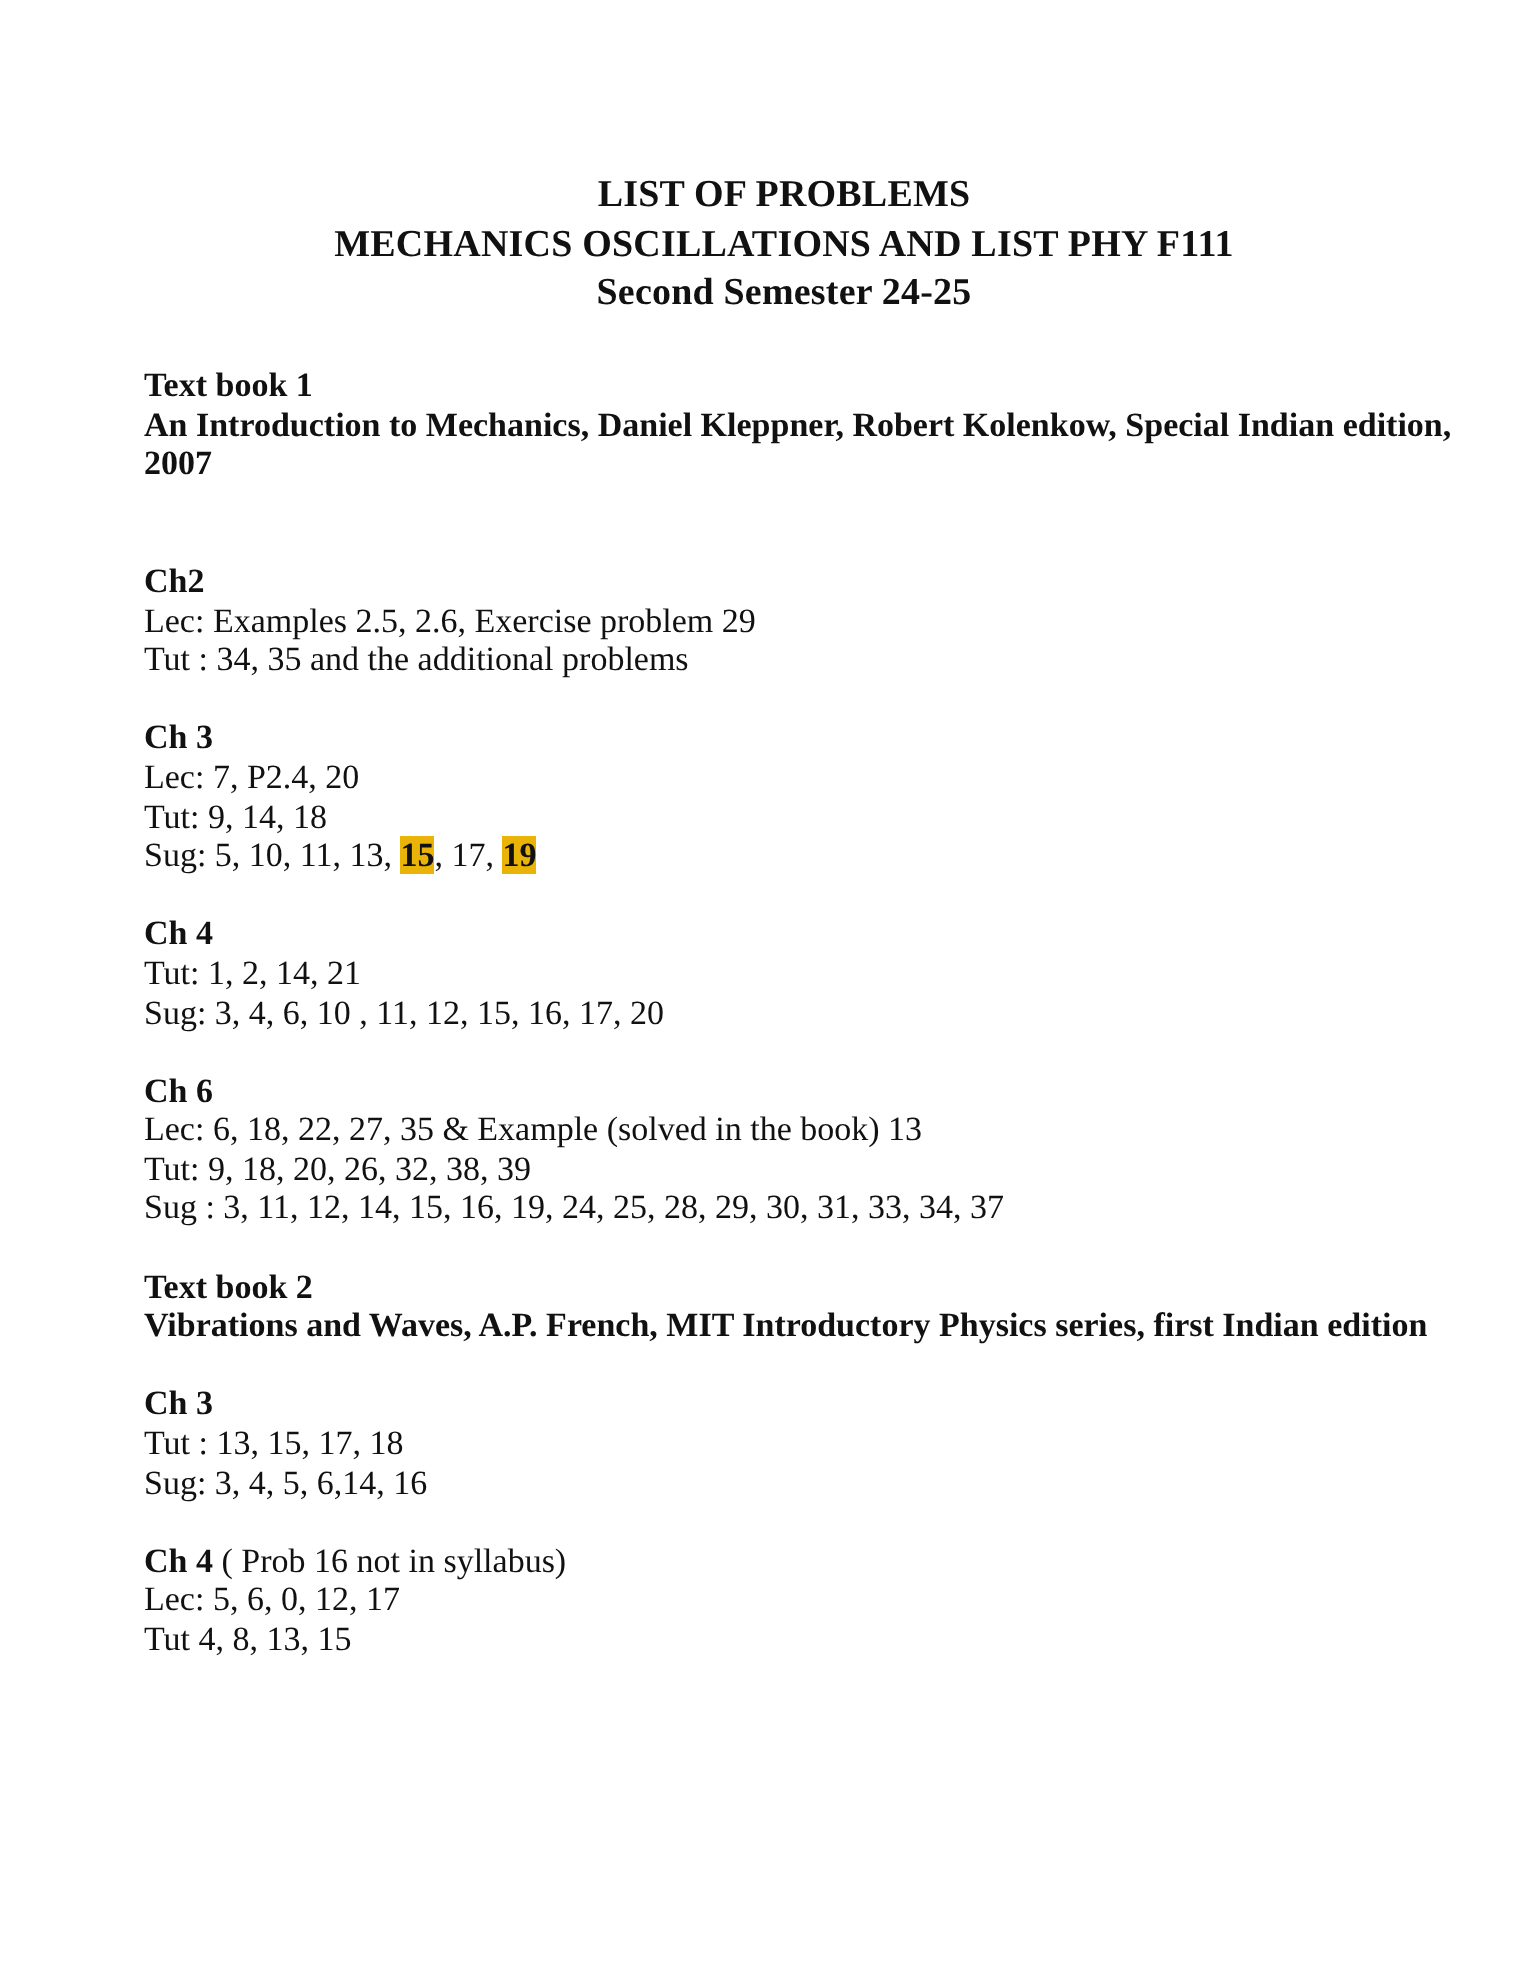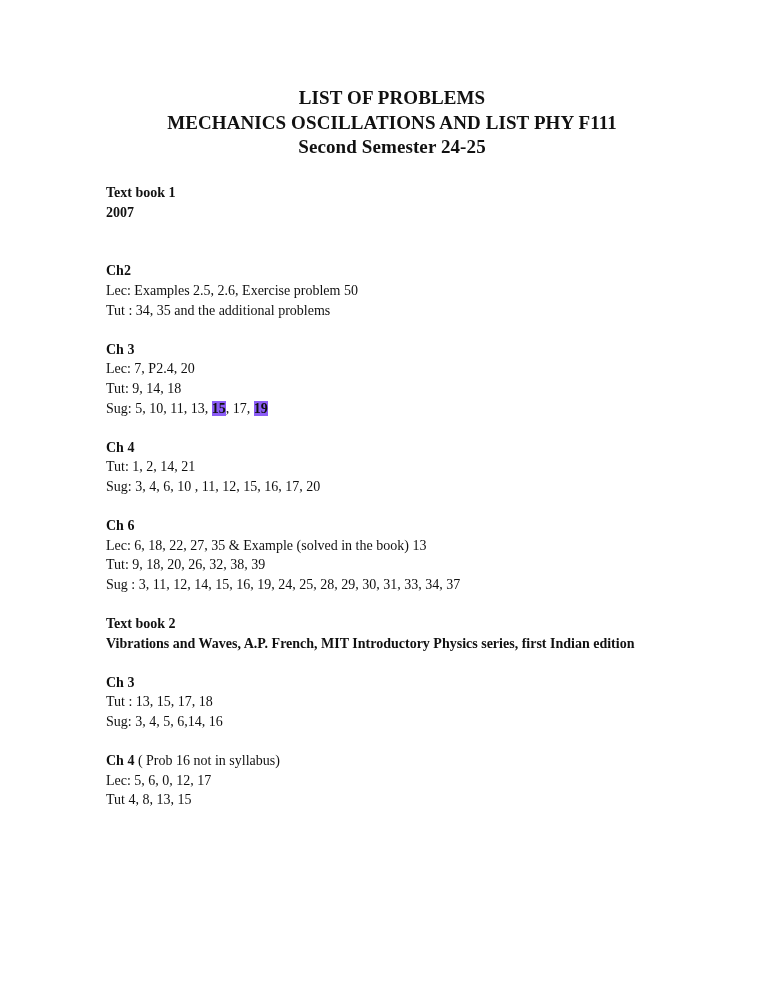--- a/index.html
+++ b/index.html
@@ -32,64 +32,65 @@
     }
     .title-line {
       font-weight: bold;
       font-size: 19px;
       line-height: 24.5px;
       letter-spacing: 0.1px;
       color: #111;
     }
     .content {
       position: absolute;
-      left: 106px;
+      left: 72px;
       top: 183px;
       width: 600px;
-      font-size: 14px;
+      font-size: 17px;
       line-height: 19.6px;
     }
     .line {
       white-space: pre;
       height: 19.6px;
     }
     .blank {
       height: 19.6px;
     }
     .bold {
       font-weight: bold;
     }
     .hl {
-      background: #8b5cf6;
+      background: #eab308;
       font-weight: bold;
     }
   </style>
 </head>
 <body>
 
 <div class="page">
 
   <div class="title-block">
     <div class="title-line">LIST OF PROBLEMS</div>
     <div class="title-line">MECHANICS OSCILLATIONS AND LIST PHY F111</div>
     <div class="title-line">Second Semester 24-25</div>
   </div>
 
   <div class="content">
 
     <div>
       <div class="line bold">Text book 1</div>
+      <div class="line bold">An Introduction to Mechanics, Daniel Kleppner, Robert Kolenkow, Special Indian edition,</div>
       <div class="line bold">2007</div>
     </div>
     <div class="blank"></div>
     <div class="blank"></div>
 
     <div>
       <div class="line bold">Ch2</div>
-      <div class="line">Lec: Examples 2.5, 2.6, Exercise problem 50</div>
+      <div class="line">Lec: Examples 2.5, 2.6, Exercise problem 29</div>
       <div class="line">Tut : 34, 35 and the additional problems</div>
     </div>
     <div class="blank"></div>
 
     <div>
       <div class="line bold">Ch 3</div>
       <div class="line">Lec: 7, P2.4, 20</div>
       <div class="line">Tut: 9, 14, 18</div>
       <div class="line"><span>Sug: 5, 10, 11, 13, </span><span class="hl">15</span><span>, 17, </span><span class="hl">19</span></div>
     </div>

